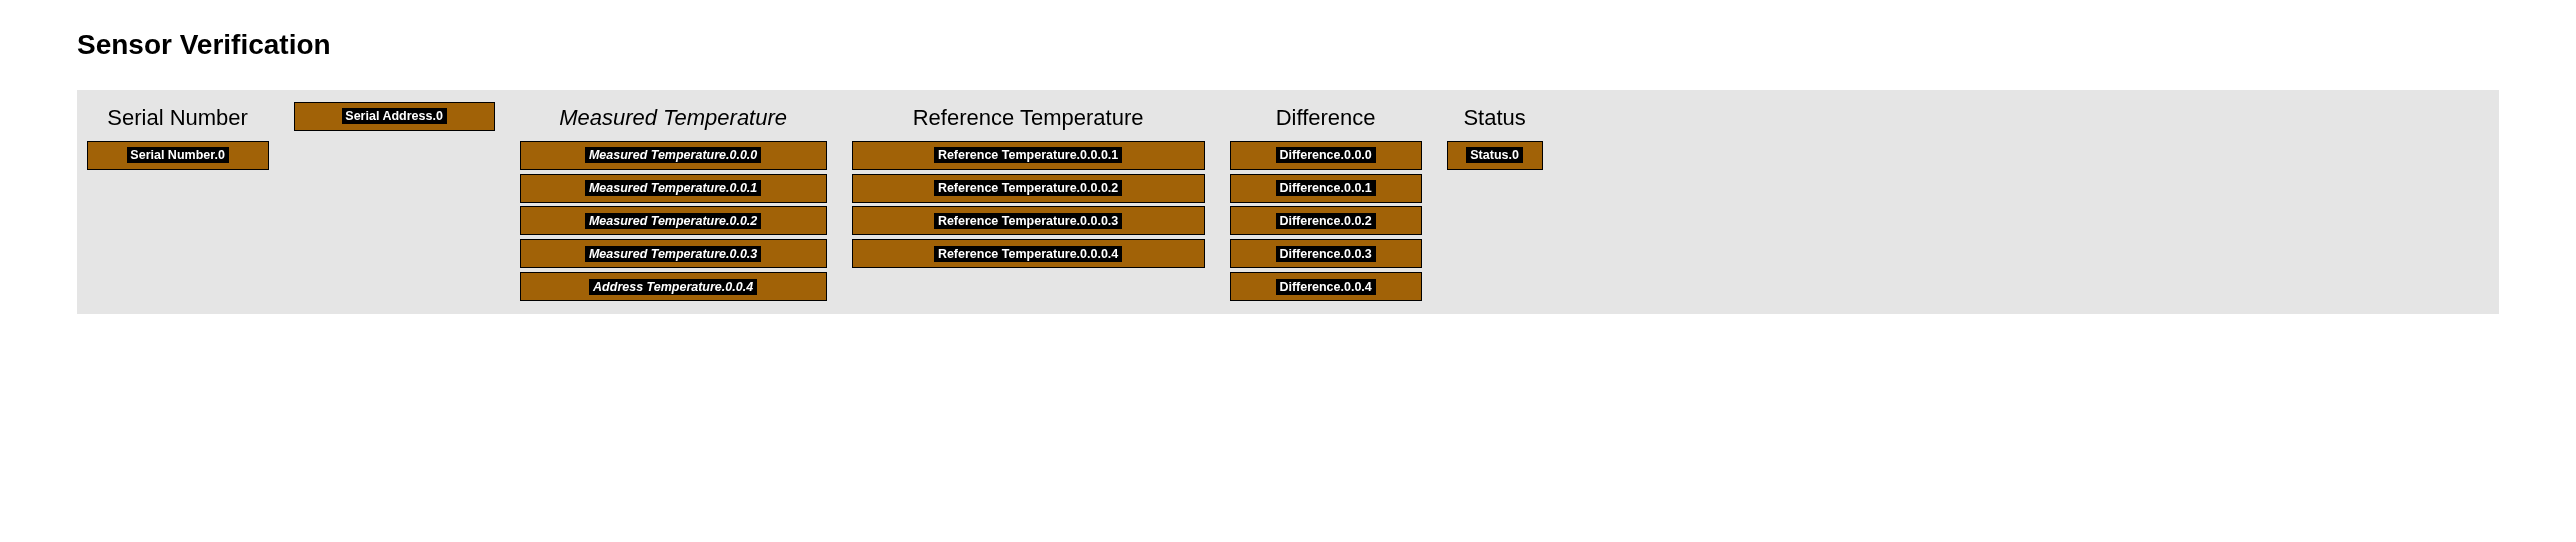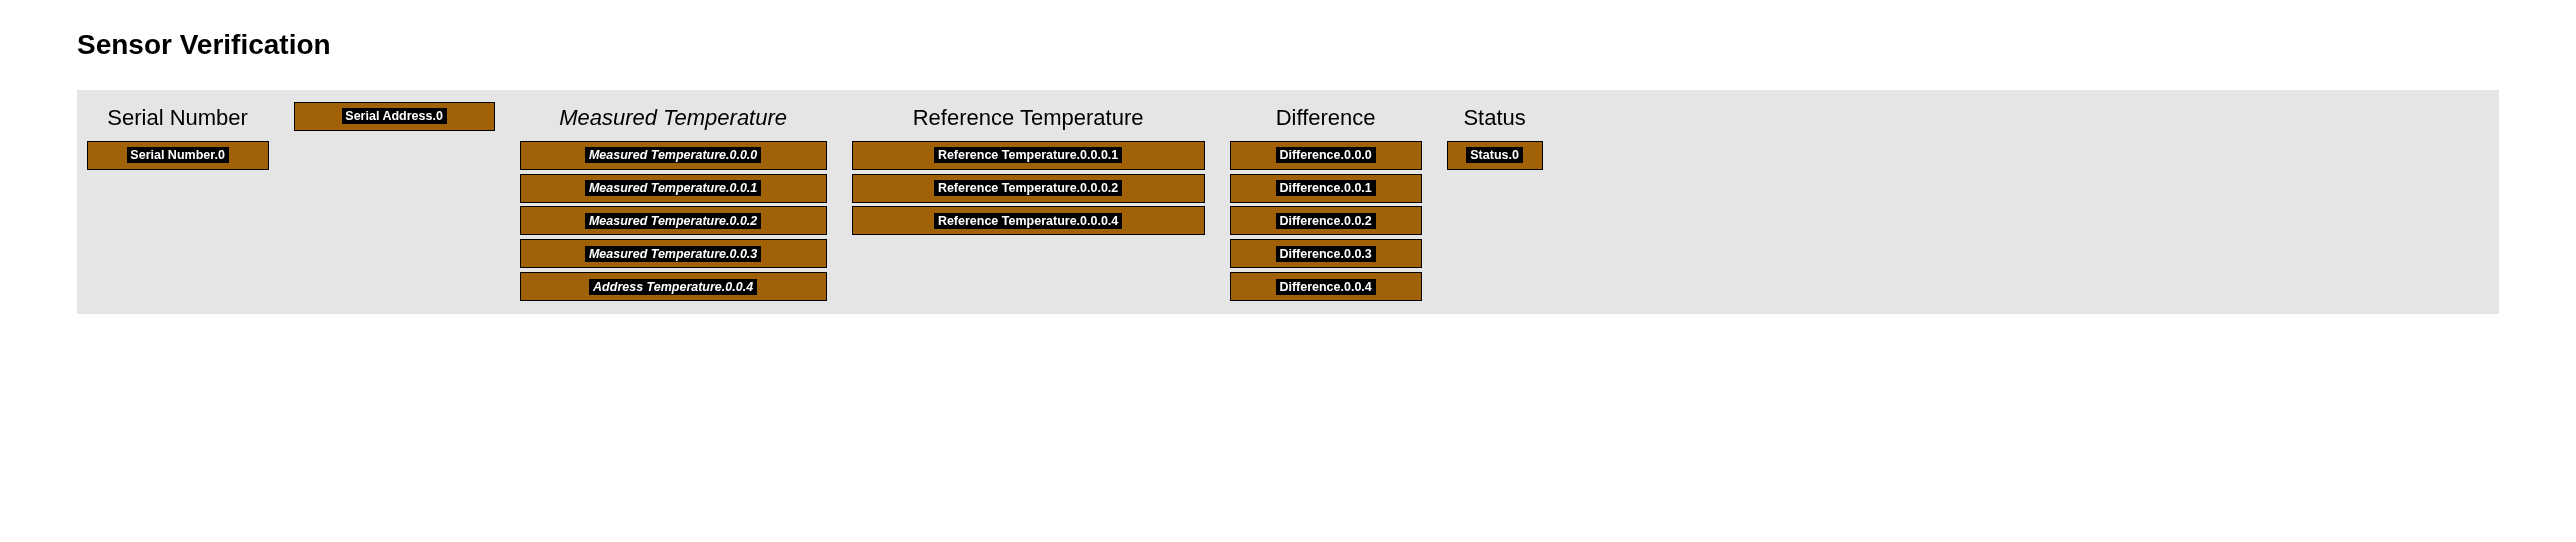--- a/index.html
+++ b/index.html
@@ -102,20 +102,23 @@
 
     <div class="col col-reference">
       <div class="col-header">Reference Temperature</div>
       <div class="cell">
           <span class="cell-label">Reference Temperature.0.0.0.1</span>
         </div>
       <div class="cell">
           <span class="cell-label">Reference Temperature.0.0.0.2</span>
         </div>
       <div class="cell">
+          <span class="cell-label">Reference Temperature.0.0.0.3</span>
+        </div>
+      <div class="cell">
           <span class="cell-label">Reference Temperature.0.0.0.4</span>
         </div>
     </div>
 
     <div class="col col-difference">
       <div class="col-header">Difference</div>
       <div class="cell">
           <span class="cell-label">Difference.0.0.0</span>
         </div>
       <div class="cell">

